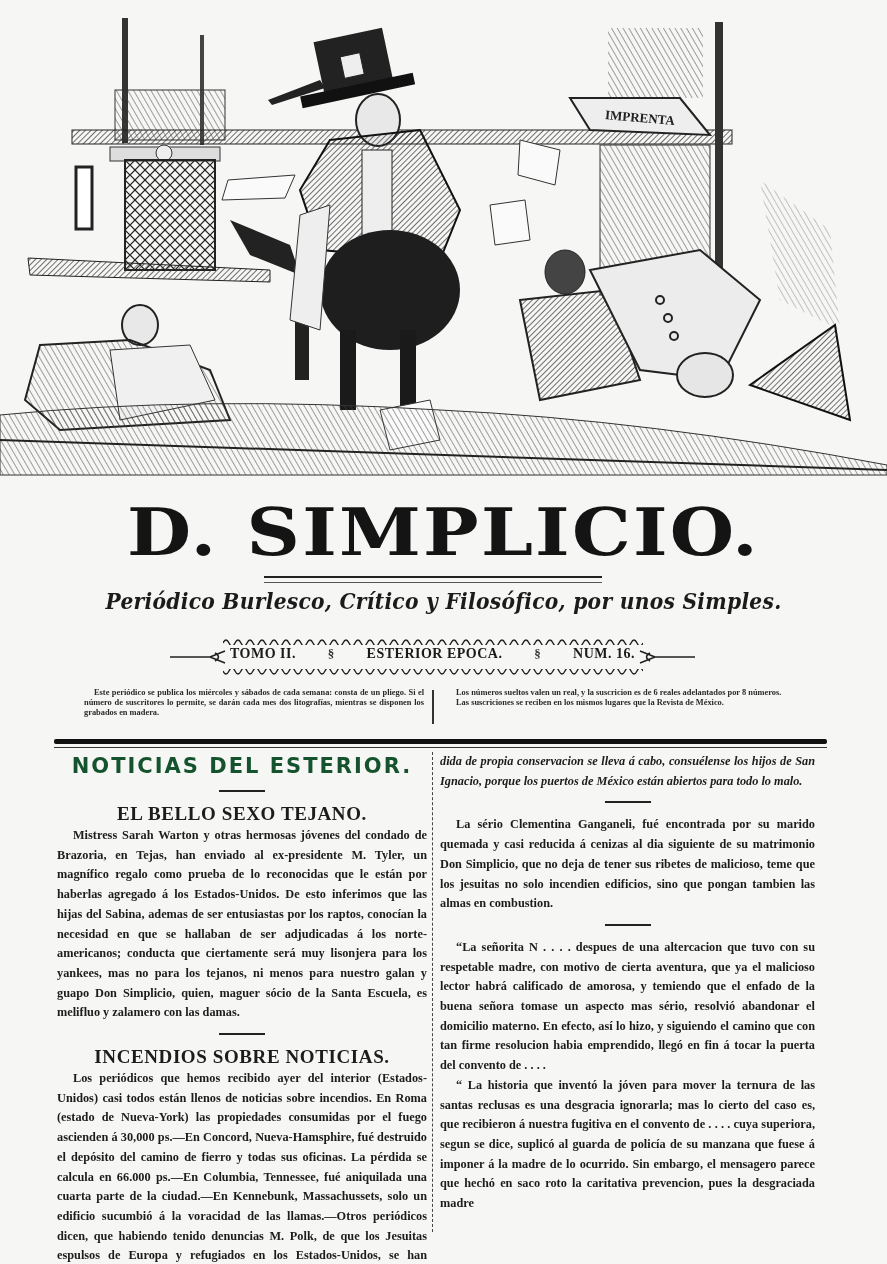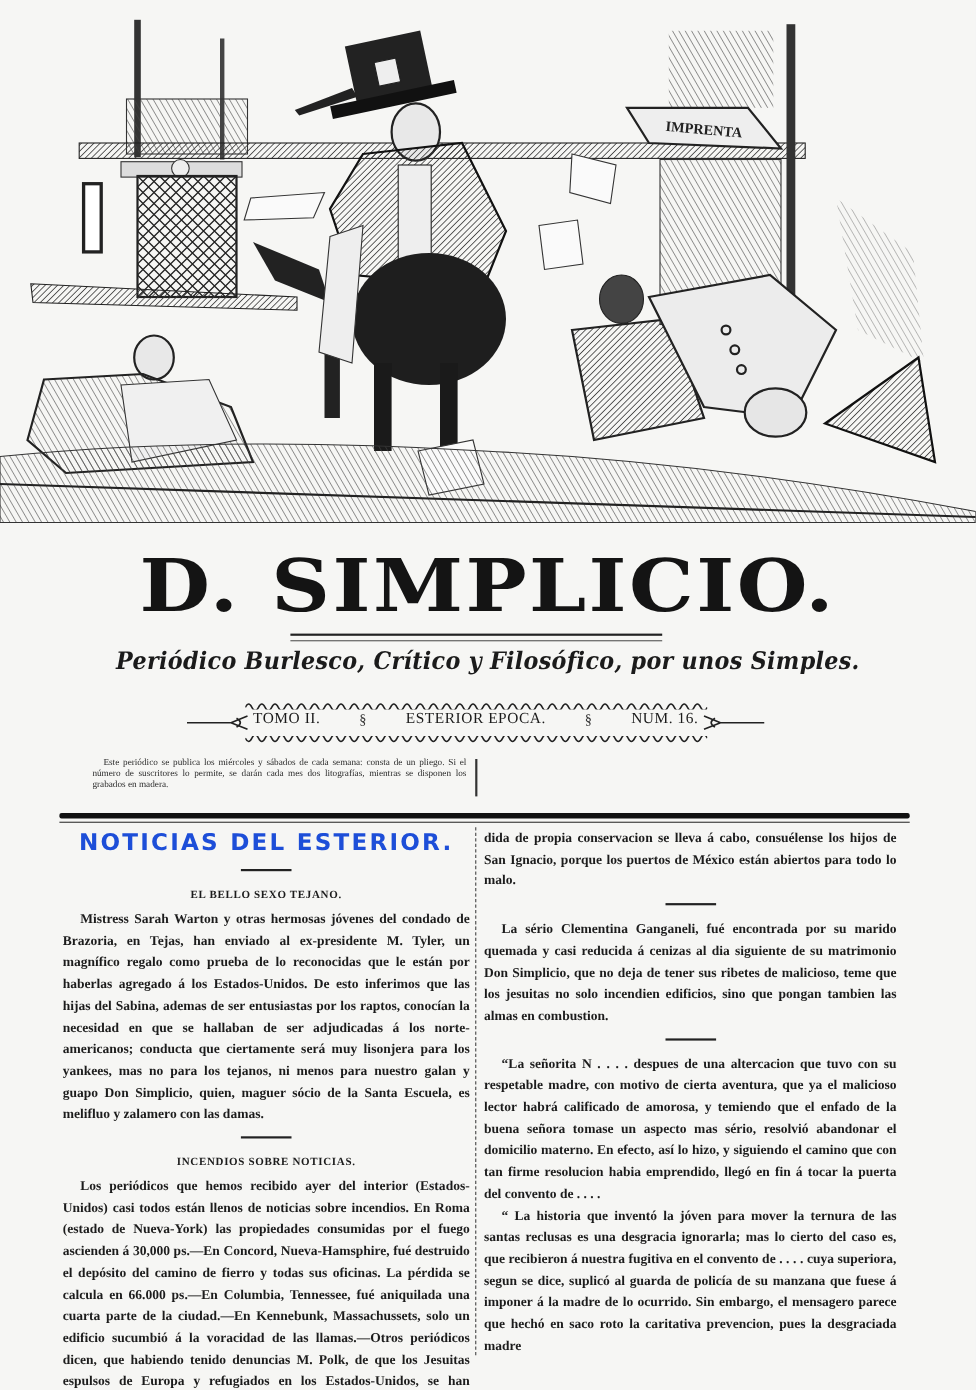--- a/index.html
+++ b/index.html
@@ -46,29 +46,29 @@
   .banner .wave { position: absolute; left: 53px; width: 420px; height: 8px; }
   .banner .wave.top { top: 0; }
   .banner .wave.bottom { top: 32px; }
   .banner .wave svg, .banner .arrow svg { width: 100%; height: 100%; display: block; }
   .banner .arrow { position: absolute; top: 12px; width: 60px; height: 16px; }
   .banner .arrow.left { left: 0; }
   .banner .arrow.right { right: 0; transform: scaleX(-1); }
   .banner .row {
     position: absolute; left: 60px; width: 405px; top: 9px;
     display: flex; justify-content: space-between; align-items: center;
-    font-family: "Liberation Serif", serif; font-weight: normal; font-size: 14px;
+    font-family: "Liberation Serif", serif; font-weight: bold; font-size: 14px;
     letter-spacing: 0.5px;
   }
   .banner .sep { font-size: 13px; color: #333; }
 
   
   .notes {
     position: absolute; top: 688px; font-size: 8.4px; line-height: 10px;
-    font-weight: normal; color: #2a2a2a; text-align: justify;
+    font-weight: bold; color: #2a2a2a; text-align: justify;
   }
   .notes.left { left: 84px; width: 340px; }
   .notes.right { left: 446px; width: 340px; }
   .notes p { margin: 0; text-indent: 10px; }
   .notes-divider { position: absolute; left: 432px; top: 690px; width: 1.5px; height: 34px; background: #333; }
 
   
   .heavy-rule {
     position: absolute; left: 54px; width: 773px; top: 739px; height: 5px; background: #111;
     border-radius: 2px;
@@ -82,29 +82,29 @@
   }
   .col.left { left: 57px; width: 370px; }
   .col.right { left: 440px; width: 375px; }
   .col-divider {
     position: absolute; left: 432px; top: 752px; width: 0; height: 480px;
     border-left: 1.5px dashed #444;
   }
   .section-title {
     text-align: center; font-family: "DejaVu Sans", "Liberation Sans", sans-serif;
     font-size: 21px; font-weight: bold; letter-spacing: 2px; margin: 0; line-height: 28px;
-    color: #1d4ed8;
+    color: #14532d;
   }
   .short-rule { width: 46px; height: 2px; background: #222; margin: 10px auto 12px auto; }
   .headline {
     text-align: center; font-family: "Liberation Serif", serif; font-weight: bold;
-    font-size: 10px; letter-spacing: 0.6px; margin: 0 0 2px 0; line-height: 20px;
+    font-size: 19px; letter-spacing: 0.6px; margin: 0 0 2px 0; line-height: 20px;
   }
   .para { margin: 0; text-indent: 16px; }
-  .para.noindent { text-indent: 0; }
+  .para.noindent { text-indent: 0; font-style: italic; }
 </style>
 </head>
 <body>
 
 <div class="page">
 
   <div class="illustration">
     <svg viewBox="0 0 887 480" xmlns="http://www.w3.org/2000/svg">
       <defs>
         <pattern id="hatch" width="4" height="4" patternUnits="userSpaceOnUse" patternTransform="rotate(45)">
@@ -204,20 +204,24 @@
       <svg viewBox="0 0 420 8" preserveAspectRatio="none">
           <path d="M0 2 Q3 8 6 2 T12 2 T18 2 T24 2 T30 2 T36 2 T42 2 T48 2 T54 2 T60 2 T66 2 T72 2 T78 2 T84 2 T90 2 T96 2 T102 2 T108 2 T114 2 T120 2 T126 2 T132 2 T138 2 T144 2 T150 2 T156 2 T162 2 T168 2 T174 2 T180 2 T186 2 T192 2 T198 2 T204 2 T210 2 T216 2 T222 2 T228 2 T234 2 T240 2 T246 2 T252 2 T258 2 T264 2 T270 2 T276 2 T282 2 T288 2 T294 2 T300 2 T306 2 T312 2 T318 2 T324 2 T330 2 T336 2 T342 2 T348 2 T354 2 T360 2 T366 2 T372 2 T378 2 T384 2 T390 2 T396 2 T402 2 T408 2 T414 2 T420 2" fill="none" stroke="#222" stroke-width="1.4"></path>
         </svg>
     </div>
   </div>
 
   <div class="notes left">
     <p>Este periódico se publica los miércoles y sábados de cada semana: consta de un pliego. Si el número de suscritores lo permite, se darán cada mes dos litografías, mientras se disponen los grabados en madera.</p>
   </div>
   <div class="notes-divider"></div>
+  <div class="notes right">
+    <p>Los números sueltos valen un real, y la suscricion es de 6 reales adelantados por 8 números.</p>
+    <p>Las suscriciones se reciben en los mismos lugares que la Revista de México.</p>
+  </div>
 
   <div class="heavy-rule"></div>
   <div class="heavy-rule-thin"></div>
 
   <div class="col left">
     <h2 class="section-title">NOTICIAS DEL ESTERIOR.</h2>
     <div class="short-rule"></div>
     <h3 class="headline">EL BELLO SEXO TEJANO.</h3>
     <p class="para">Mistress Sarah Warton y otras hermosas jóvenes del condado de Brazoria, en Tejas, han enviado al ex-presidente M. Tyler, un magnífico regalo como prueba de lo reconocidas que le están por haberlas agregado á los Estados-Unidos. De esto inferimos que las hijas del Sabina, ademas de ser entusiastas por los raptos, conocían la necesidad en que se hallaban de ser adjudicadas á los norte-americanos; conducta que ciertamente será muy lisonjera para los yankees, mas no para los tejanos, ni menos para nuestro galan y guapo Don Simplicio, quien, maguer sócio de la Santa Escuela, es melifluo y zalamero con las damas.</p>
     <div class="short-rule"></div>

